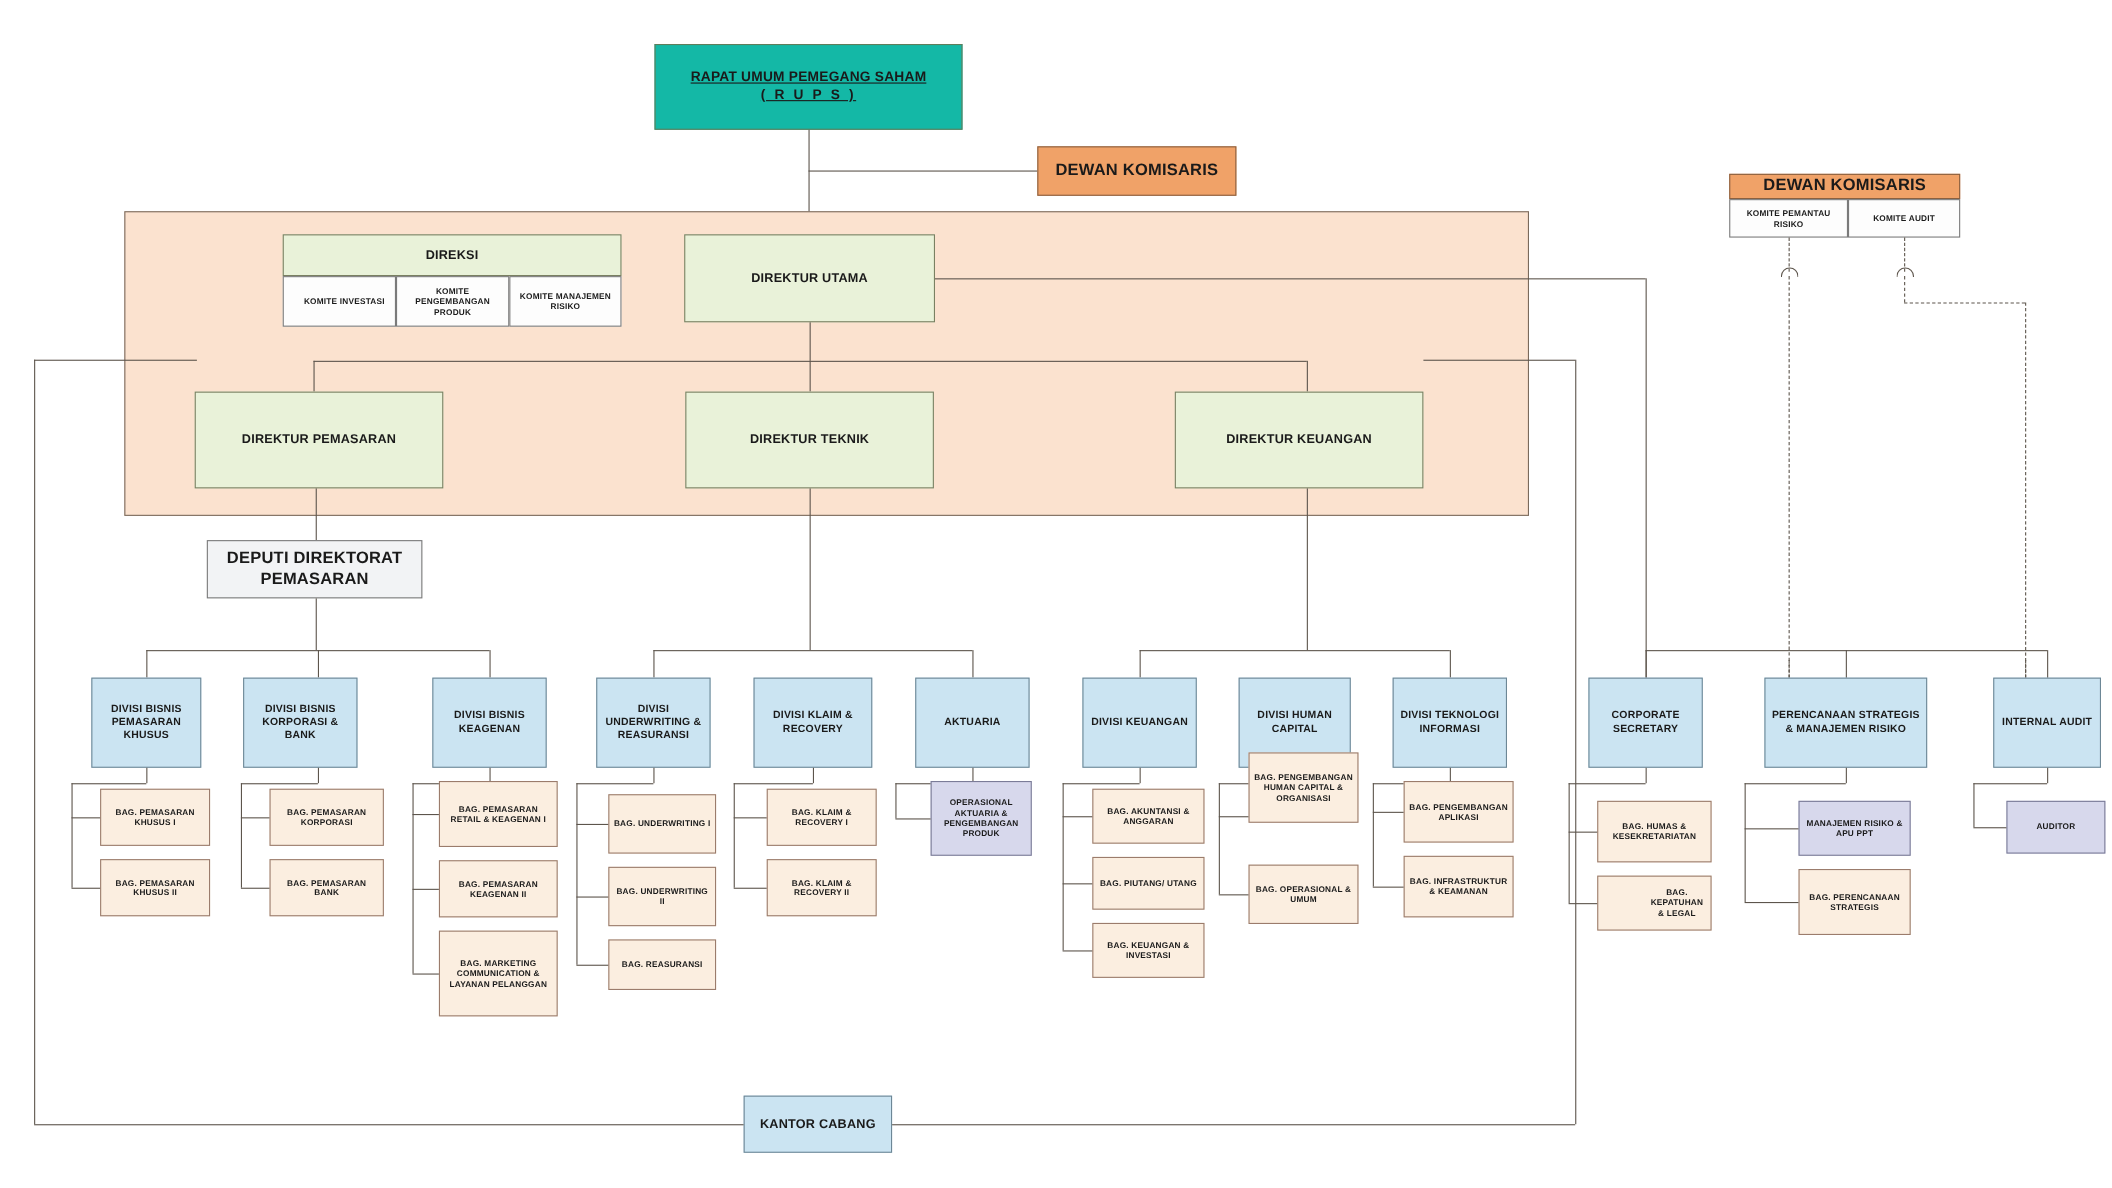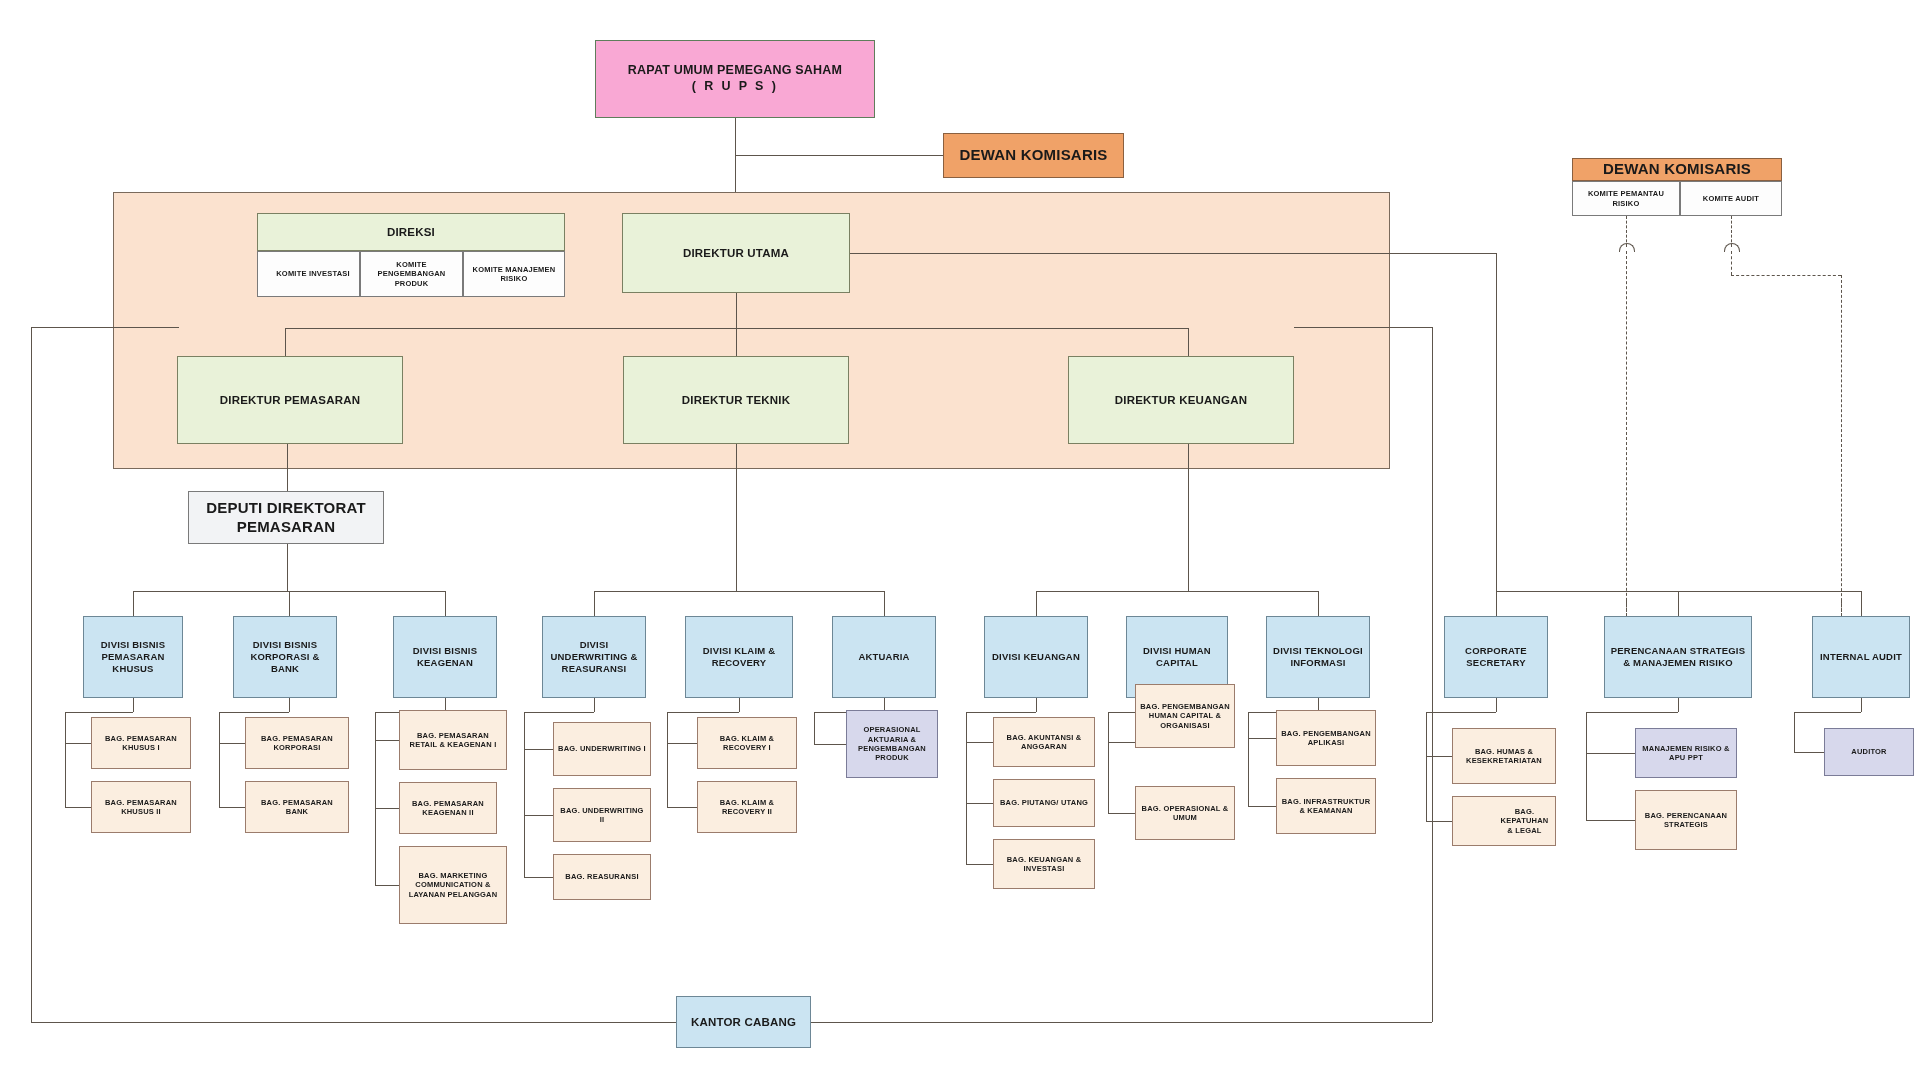--- a/index.html
+++ b/index.html
@@ -8,21 +8,21 @@
 
   #stage{position:absolute;left:0;top:0;width:1920px;height:1080px;}
 
   
   .box{position:absolute;box-sizing:border-box;border:1px solid #6b6258;
        display:flex;align-items:center;justify-content:center;text-align:center;
        font-weight:bold;letter-spacing:.2px;line-height:1.25;
        padding:2px 3px;background:#ffffff;}
   .box span{display:block;width:100%;}
 
-  .green  {background:#f9a8d4;border-color:#5f7d5b;}
+  .green  {background:#14b8a6;border-color:#5f7d5b;text-decoration:underline;}
   .orange {background:#f0a268;border-color:#8a6040;}
   .ltgreen{background:#e9f2d9;border-color:#7a8062;}
   .blue   {background:#cbe4f2;border-color:#6d8796;}
   .cream  {background:#fbeee0;border-color:#9b7c6c;}
   .lav    {background:#d7d8ec;border-color:#7b7c98;}
   .white  {background:#fdfdfd;border-color:#7a7a7a;}
   .grey   {background:#f2f3f5;border-color:#7a7a7a;}
 
   
   #panel{position:absolute;background:#fbe2cf;border:1px solid #7a6a5c;}
@@ -162,21 +162,21 @@
       <div class="ln lnh" style="left: 65px; top: 712px; width: 68px;"></div>
       <div class="box cream fs7" style="left: 91px; top: 717px; width: 100px; height: 52px;">
         <span>BAG. PEMASARAN KHUSUS I</span>
       </div>
       <div class="ln lnh" style="left: 65px; top: 743px; width: 26px;"></div>
       <div class="box cream fs7" style="left: 91px; top: 781px; width: 100px; height: 52px;">
         <span>BAG. PEMASARAN KHUSUS II</span>
       </div>
       <div class="ln lnh" style="left: 65px; top: 807px; width: 26px;"></div>
       <div class="ln lnv" style="left: 65px; top: 712px; height: 95px;"></div>
-      <div class="box blue fs9" style="left: 233px; top: 616px; width: 104px; height: 82px;">
+      <div class="box blue fs9" style="left: 221px; top: 616px; width: 104px; height: 82px;">
         <span>DIVISI BISNIS KORPORASI &amp; BANK</span>
       </div>
       <div class="ln lnv" style="left: 289px; top: 698px; height: 14px;"></div>
       <div class="ln lnh" style="left: 219px; top: 712px; width: 70px;"></div>
       <div class="box cream fs7" style="left: 245px; top: 717px; width: 104px; height: 52px;">
         <span>BAG. PEMASARAN KORPORASI</span>
       </div>
       <div class="ln lnh" style="left: 219px; top: 743px; width: 26px;"></div>
       <div class="box cream fs7" style="left: 245px; top: 781px; width: 104px; height: 52px;">
         <span>BAG. PEMASARAN BANK</span>
@@ -185,21 +185,21 @@
       <div class="ln lnv" style="left: 219px; top: 712px; height: 95px;"></div>
       <div class="box blue fs9" style="left: 393px; top: 616px; width: 104px; height: 82px;">
         <span>DIVISI BISNIS KEAGENAN</span>
       </div>
       <div class="ln lnv" style="left: 445px; top: 698px; height: 14px;"></div>
       <div class="ln lnh" style="left: 375px; top: 712px; width: 70px;"></div>
       <div class="box cream fs7" style="left: 399px; top: 710px; width: 108px; height: 60px;">
         <span>BAG. PEMASARAN RETAIL &amp; KEAGENAN I</span>
       </div>
       <div class="ln lnh" style="left: 375px; top: 740px; width: 24px;"></div>
-      <div class="box cream fs7" style="left: 399px; top: 782px; width: 98px; height: 52px;">
+      <div class="box cream fs7" style="left: 399px; top: 782px; width: 108px; height: 52px;">
         <span>BAG. PEMASARAN KEAGENAN II</span>
       </div>
       <div class="ln lnh" style="left: 375px; top: 808px; width: 24px;"></div>
       <div class="box cream fs7" style="left: 399px; top: 846px; width: 108px; height: 78px;">
         <span>BAG. MARKETING COMMUNICATION &amp; LAYANAN PELANGGAN</span>
       </div>
       <div class="ln lnh" style="left: 375px; top: 885px; width: 24px;"></div>
       <div class="ln lnv" style="left: 375px; top: 712px; height: 173px;"></div>
       <div class="box blue fs9" style="left: 542px; top: 616px; width: 104px; height: 82px;">
         <span>DIVISI UNDERWRITING &amp; REASURANSI</span>

